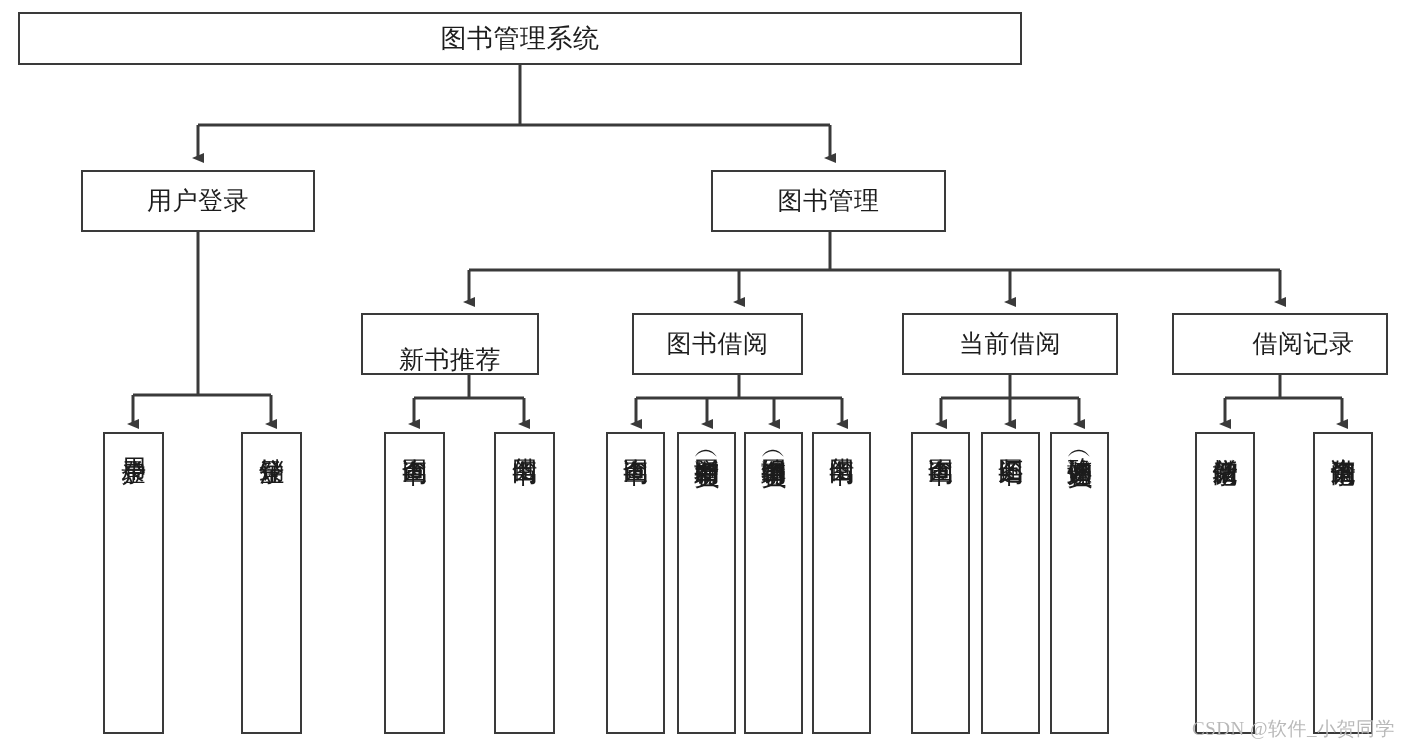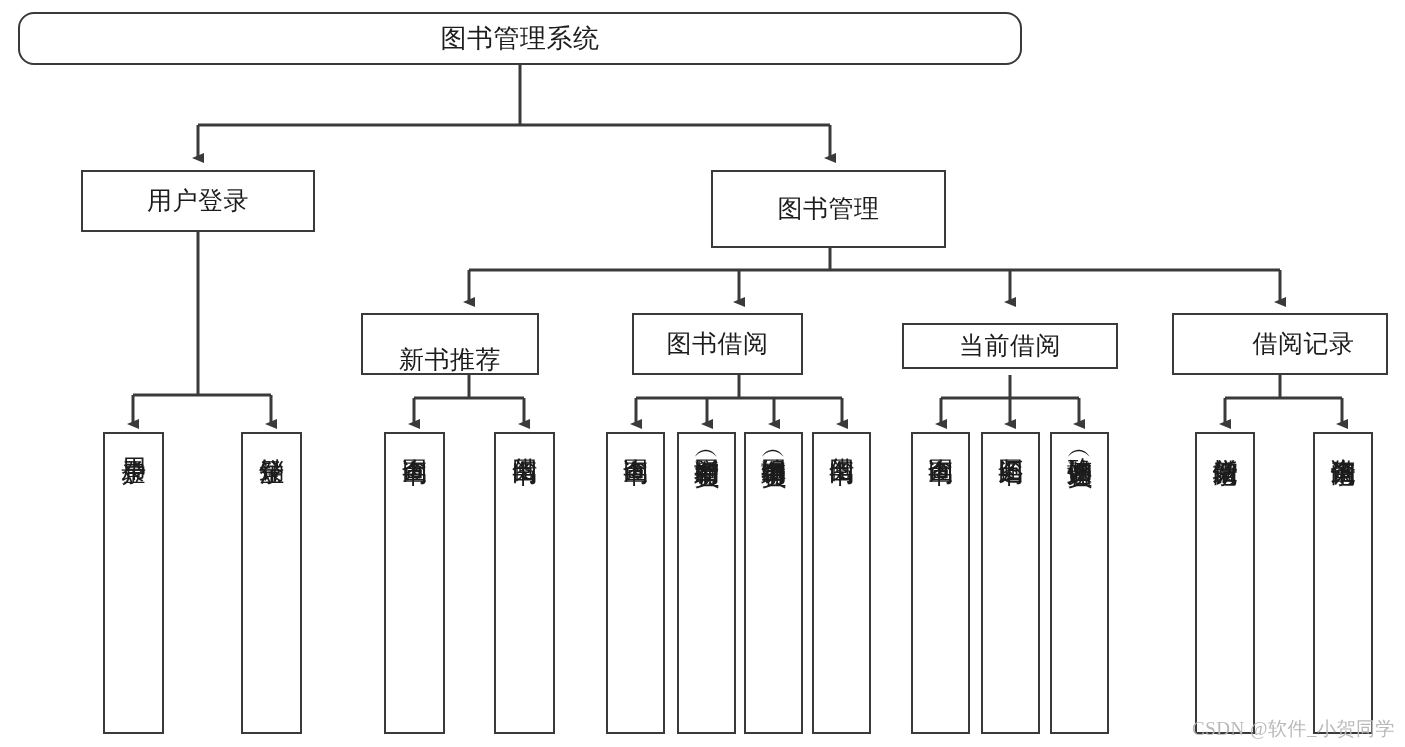--- a/index.html
+++ b/index.html
@@ -114,41 +114,41 @@
       <path d="M1010,398 L1010,424" marker-end="url(#arrow)"></path>
       <path d="M1079,398 L1079,424" marker-end="url(#arrow)"></path>
 
       <path d="M1280,375 L1280,398"></path>
       <path d="M1225,398 L1342,398"></path>
       <path d="M1225,398 L1225,424" marker-end="url(#arrow)"></path>
       <path d="M1342,398 L1342,424" marker-end="url(#arrow)"></path>
     </g>
   </svg>
 
-  <div class="node node-h node-root" style="left:18px; top:12px; width:1004px; height:53px;border-radius:16px;">
+  <div class="node node-h node-root" style="left:18px; top:12px; width:1004px; height:53px;">
     <span class="label">图书管理系统</span>
   </div>
 
   <div class="node node-h" style="left:81px; top:170px; width:234px; height:62px;">
     <span class="label">用户登录</span>
   </div>
 
-  <div class="node node-h" style="left:711px; top:170px; width:235px; height:78px;">
+  <div class="node node-h" style="left:711px; top:170px; width:235px; height:62px;">
     <span class="label">图书管理</span>
   </div>
 
   <div class="node node-h" style="left:361px; top:313px; width:178px; height:62px;align-items:flex-end;">
     <span class="label">新书推荐</span>
   </div>
 
   <div class="node node-h" style="left:632px; top:313px; width:171px; height:62px;">
     <span class="label">图书借阅</span>
   </div>
 
-  <div class="node node-h" style="left:902px; top:323px; width:216px; height:46px;">
+  <div class="node node-h" style="left:902px; top:313px; width:216px; height:62px;">
     <span class="label">当前借阅</span>
   </div>
 
   <div class="node node-h" style="left:1172px; top:313px; width:216px; height:62px;padding-left:47px;">
     <span class="label">借阅记录</span>
   </div>
 
   <div class="node node-v" style="left:103px; top:432px; width:61px; height:302px;">
     <span class="label">用户登录</span>
   </div>

